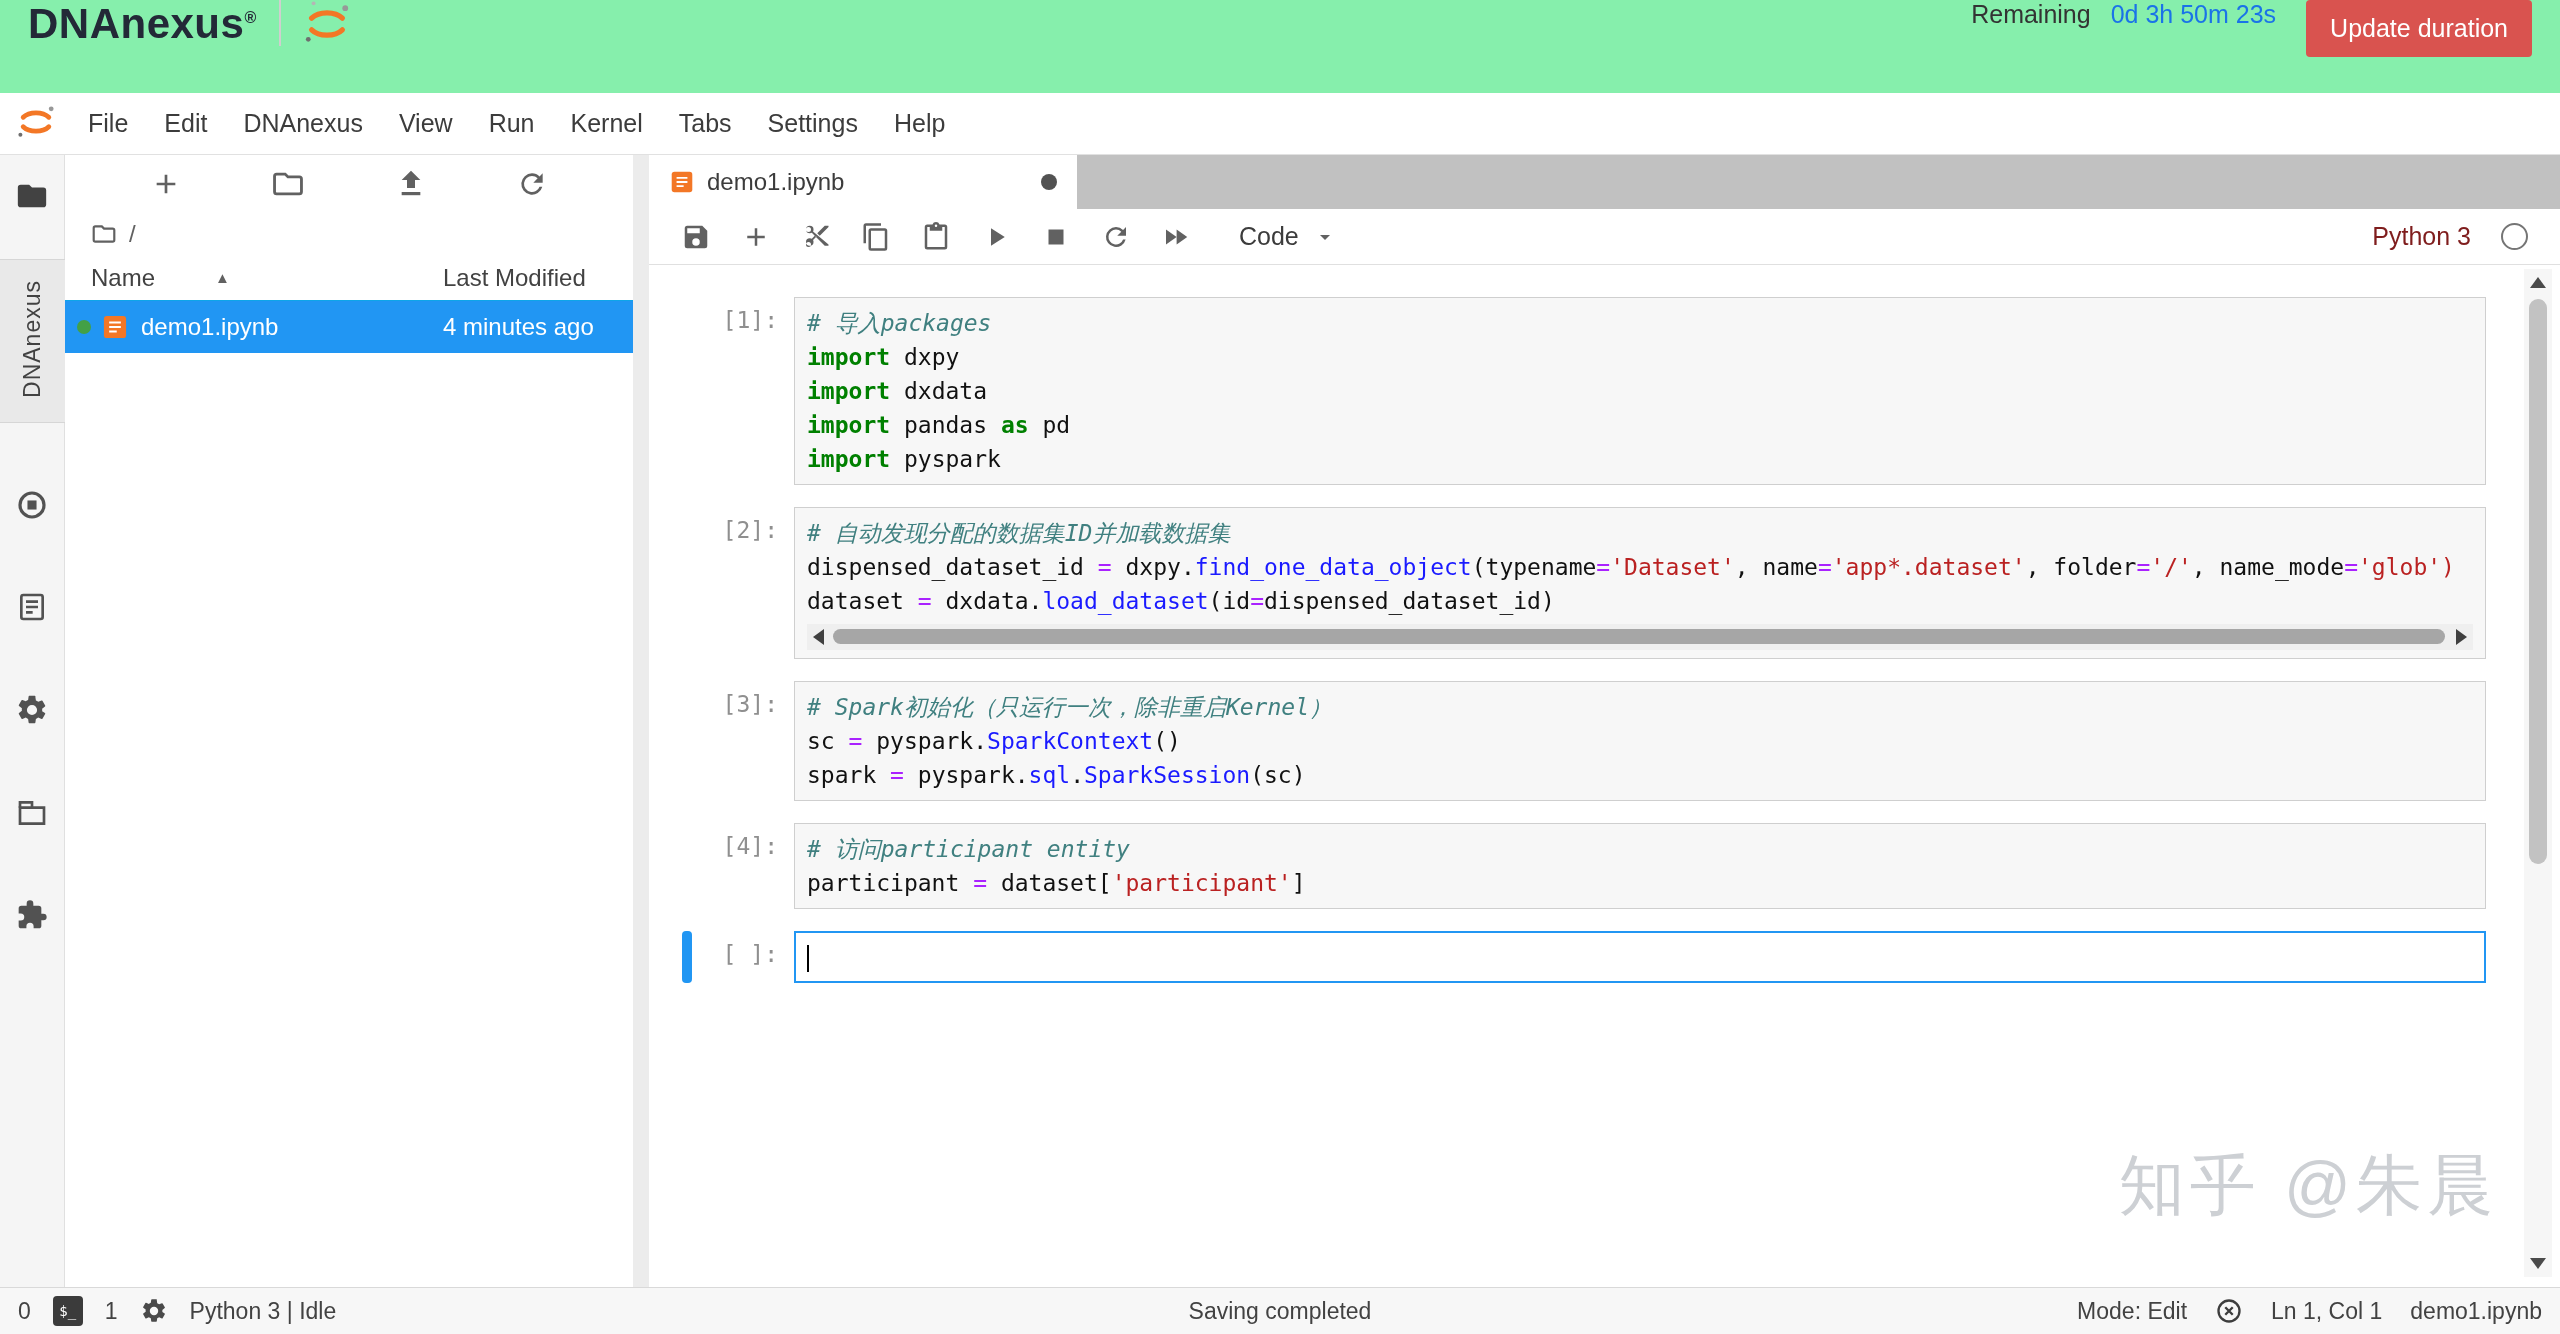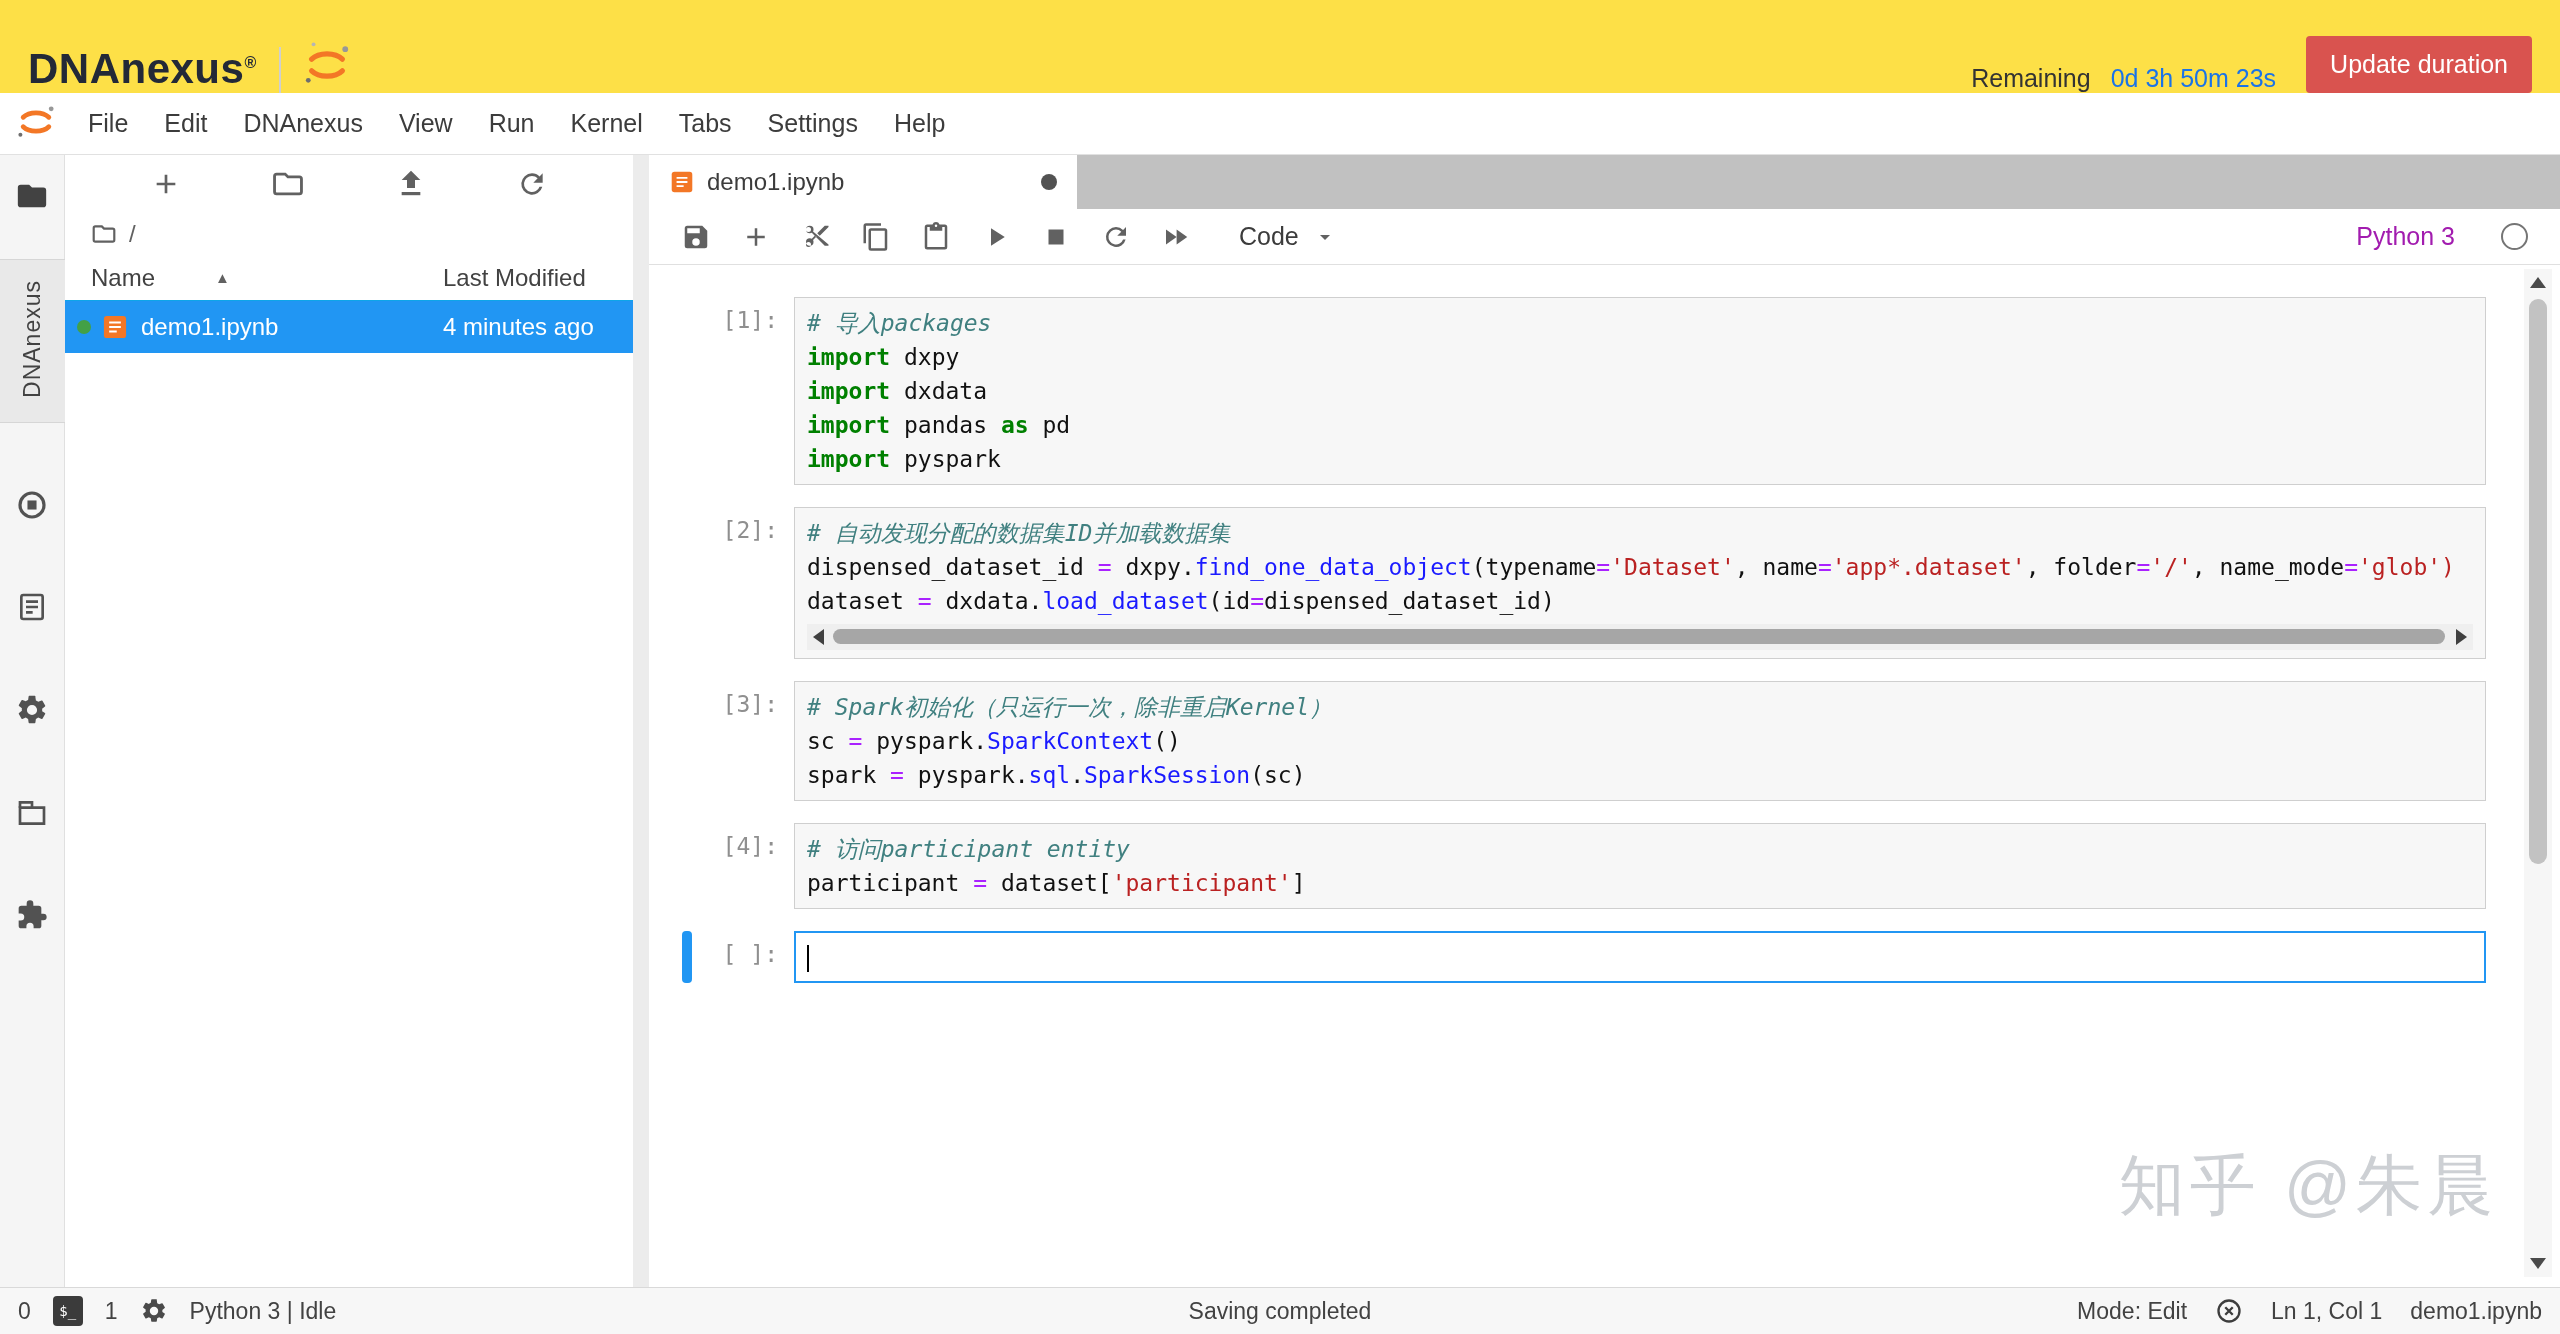--- a/index.html
+++ b/index.html
@@ -1,21 +1,21 @@
 <!DOCTYPE html>
 <html><head>
 <meta charset="utf-8">
 <style>
   * { margin:0; padding:0; box-sizing:border-box; }
   html,body { width:2560px; height:1334px; overflow:hidden; background:#fff;
     font-family:"Liberation Sans", sans-serif; color:#3c3c3c; }
   .app { width:2560px; height:1334px; display:flex; flex-direction:column; position:relative; }
 
   
-  .top-header { height:93px; background:#fde047; display:flex; align-items:flex-end; padding:0 28px; flex:none; }
+  .top-header { height:93px; background:#86efac; display:flex; align-items:flex-start; padding:0 28px; flex:none; }
   .brand { font-size:42px; font-weight:bold; color:#232937; letter-spacing:.5px; }
   .brand sup { font-size:16px; vertical-align:super; }
   .brand-divider { width:2px; height:46px; background:#cfcfcf; margin:0 22px; }
   .jlogo { display:inline-block; }
   .hdr-spacer { flex:1; }
   .remaining-label { font-size:25px; color:#333; margin-right:20px; }
   .remaining-time { font-size:25px; color:#1a73e8; margin-right:30px; }
   .update-btn { background:#d9534f; color:#fff; font-size:25px; border:none; border-radius:4px;
     padding:9px 24px; height:57px; font-family:inherit; }
 
@@ -60,21 +60,21 @@
   .tab-bar { height:54px; background:#c1c1c1; display:flex; flex:none; }
   .doc-tab { width:428px; height:54px; background:#fff; display:flex; align-items:center; padding:0 20px; }
   .doc-tab .title { font-size:24px; color:#3c3c3c; margin-left:12px; }
   .dirty-dot { width:16px; height:16px; border-radius:50%; background:#525252; margin-left:auto; }
 
   .nb-toolbar { height:56px; background:#fff; border-bottom:1px solid #e0e0e0; display:flex; align-items:center;
     padding:0 32px; gap:30px; flex:none; }
   .tb-btn { display:inline-flex; align-items:center; }
   .cell-type { display:flex; align-items:center; gap:14px; margin-left:18px; font-size:25px; color:#3c3c3c; }
   .tb-spacer { flex:1; }
-  .kernel-name { font-size:25px; color:#a21caf; margin-right:16px; }
+  .kernel-name { font-size:25px; color:#7f1d1d; }
   .kernel-circle { width:27px; height:27px; border:2.5px solid #757575; border-radius:50%; }
 
   
   .nb-scroll { flex:1; position:relative; background:#fff; overflow:hidden; }
   .nb-content { position:absolute; inset:0; padding:32px 74px 0 33px; }
   .cell-row { display:flex; align-items:stretch; margin-bottom:22px; }
   .collapser { width:10px; border-radius:4px; margin-right:8px; background:transparent; flex:none; }
   .cell-row.active .collapser { background:#2196f3; }
   .prompt { width:78px; text-align:right; font-family:"DejaVu Sans Mono", monospace; font-size:23px;
     color:#8f8f8f; padding-top:10px; margin-right:16px; flex:none; }

